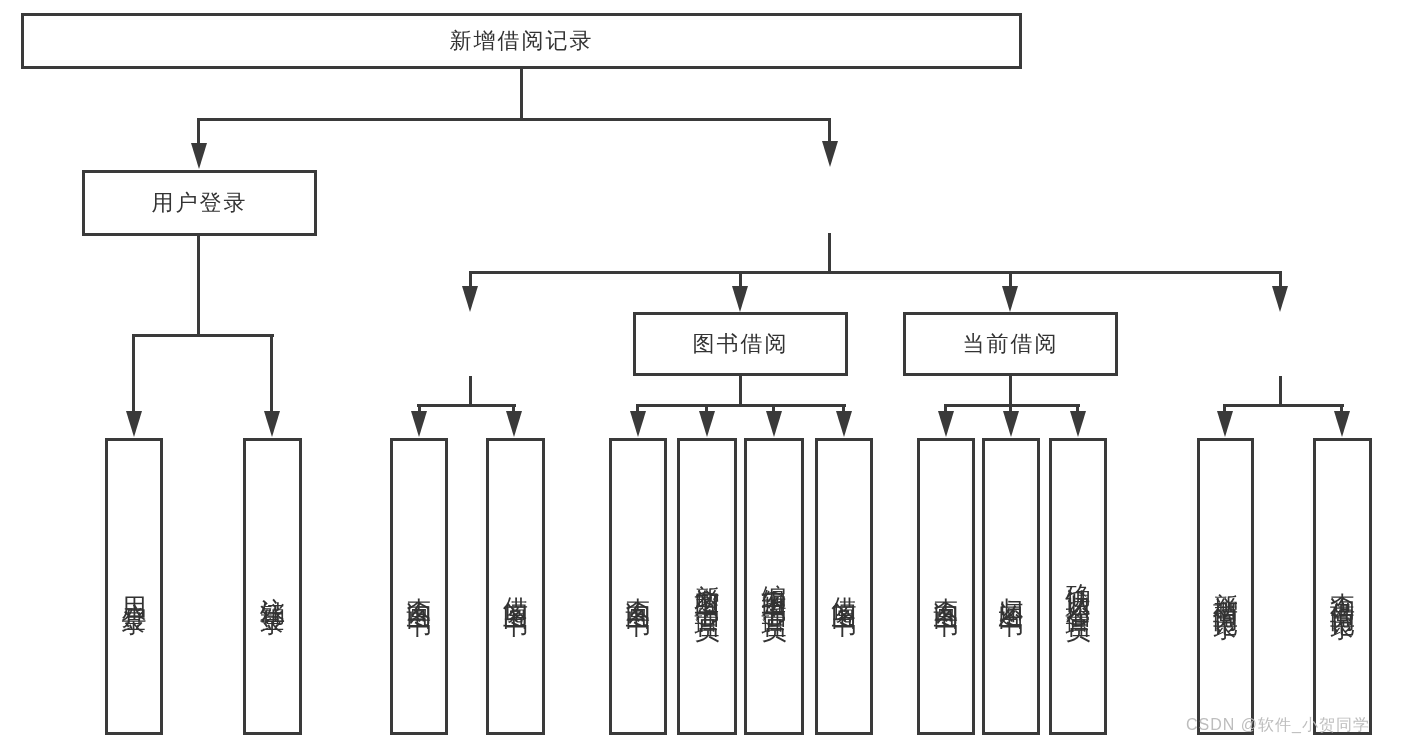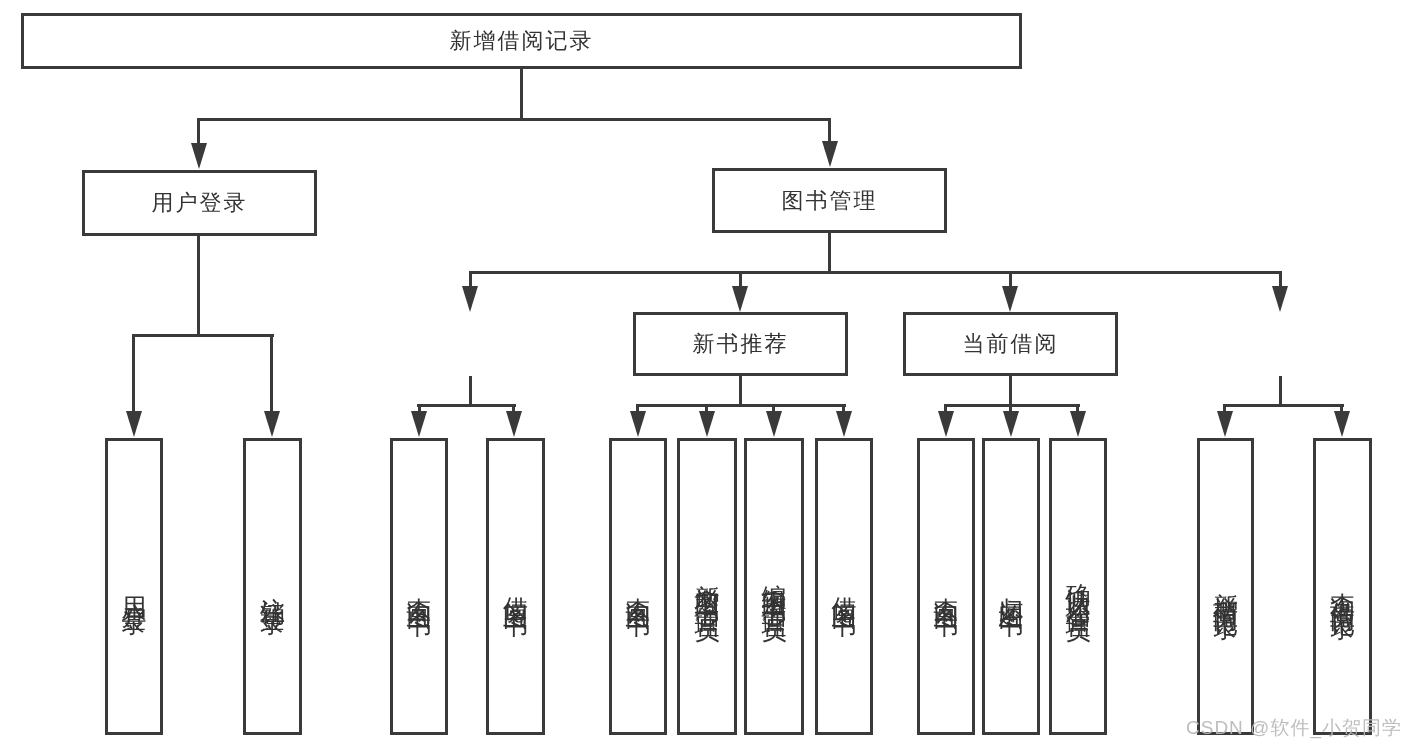--- a/index.html
+++ b/index.html
@@ -22,59 +22,58 @@
   }
   .vl{position:absolute;width:3px;background:#3a3a3a;}
   .hl{position:absolute;height:3px;background:#3a3a3a;}
   .ar{
     position:absolute;width:0;height:0;
     border-left:8px solid transparent;border-right:8px solid transparent;
     border-top:26px solid #3a3a3a;
   }
   .watermark{
     position:absolute;left:1186px;top:715px;z-index:10;
-    font-size:19px;color:rgba(185,185,185,0.95);letter-spacing:1px;white-space:nowrap;
+    font-size:16px;color:rgba(185,185,185,0.95);letter-spacing:1px;white-space:nowrap;
   }
 </style>
 </head>
 <body>
 
 <div class="canvas">
 
   <div class="box" style="left:21px;top:13px;width:1001px;height:56px;">新增借阅记录</div>
 
   <div class="vl" style="left:520px;top:69px;height:51px;"></div>
   <div class="hl" style="left:197px;top:118px;width:634px;"></div>
   <div class="vl" style="left:197px;top:118px;height:28px;"></div>
   <div class="ar" style="left:191px;top:143px;"></div>
   <div class="vl" style="left:828px;top:118px;height:26px;"></div>
   <div class="ar" style="left:822px;top:141px;"></div>
 
   <div class="box" style="left:82px;top:170px;width:235px;height:66px;">用户登录</div>
-  <div class="box" style="left:712px;top:168px;width:235px;height:65px;">图书管理</div>
 
   <div class="vl" style="left:197px;top:236px;height:100px;"></div>
   <div class="hl" style="left:132px;top:334px;width:142px;"></div>
   <div class="vl" style="left:132px;top:334px;height:79px;"></div>
   <div class="ar" style="left:126px;top:411px;"></div>
   <div class="vl" style="left:270px;top:334px;height:79px;"></div>
   <div class="ar" style="left:264px;top:411px;"></div>
 
   <div class="vl" style="left:828px;top:233px;height:40px;"></div>
   <div class="hl" style="left:469px;top:271px;width:813px;"></div>
   <div class="vl" style="left:469px;top:271px;height:17px;"></div>
   <div class="ar" style="left:462px;top:286px;"></div>
   <div class="vl" style="left:739px;top:271px;height:17px;"></div>
   <div class="ar" style="left:732px;top:286px;"></div>
   <div class="vl" style="left:1009px;top:271px;height:17px;"></div>
   <div class="ar" style="left:1002px;top:286px;"></div>
   <div class="vl" style="left:1279px;top:271px;height:17px;"></div>
   <div class="ar" style="left:1272px;top:286px;"></div>
 
-  <div class="box" style="left:633px;top:312px;width:215px;height:64px;">新书推荐</div>
+  <div class="box" style="left:633px;top:312px;width:215px;height:64px;">图书借阅</div>
   <div class="box" style="left:903px;top:312px;width:215px;height:64px;">当前借阅</div>
 
   <div class="vl" style="left:469px;top:376px;height:30px;"></div>
   <div class="hl" style="left:417px;top:404px;width:99px;"></div>
   <div class="vl" style="left:418px;top:404px;height:12px;"></div>
   <div class="ar" style="left:411px;top:411px;"></div>
   <div class="vl" style="left:512px;top:404px;height:12px;"></div>
   <div class="ar" style="left:506px;top:411px;"></div>
 
   <div class="vl" style="left:739px;top:376px;height:30px;"></div>

